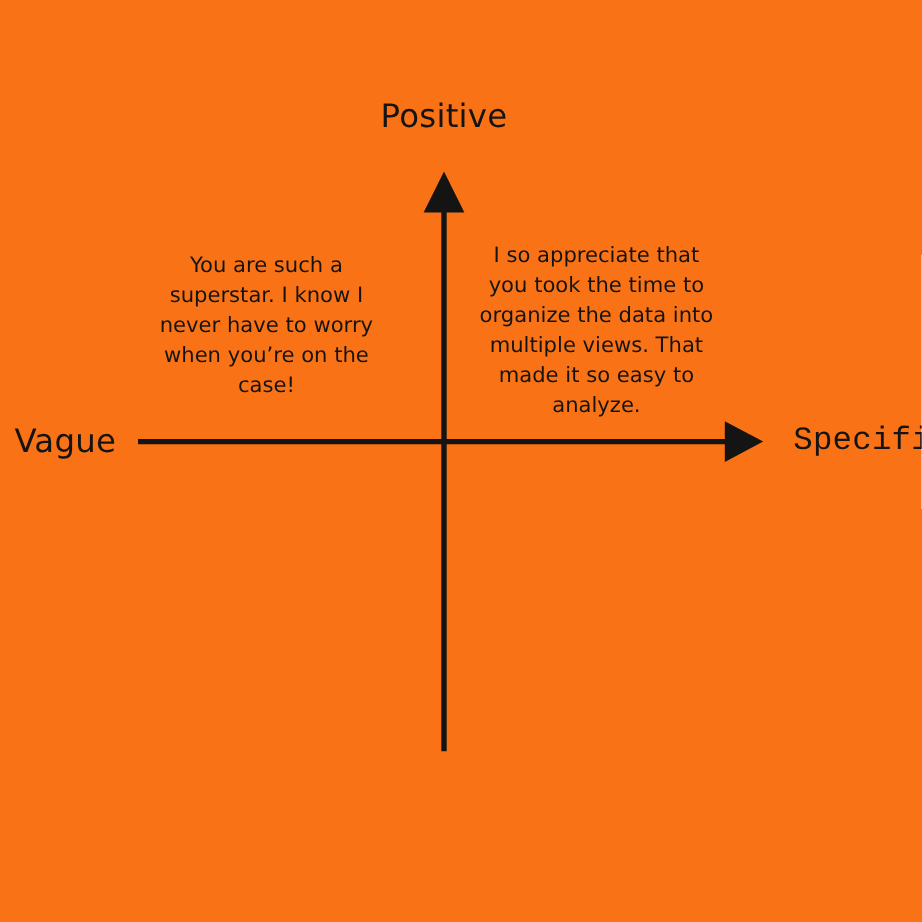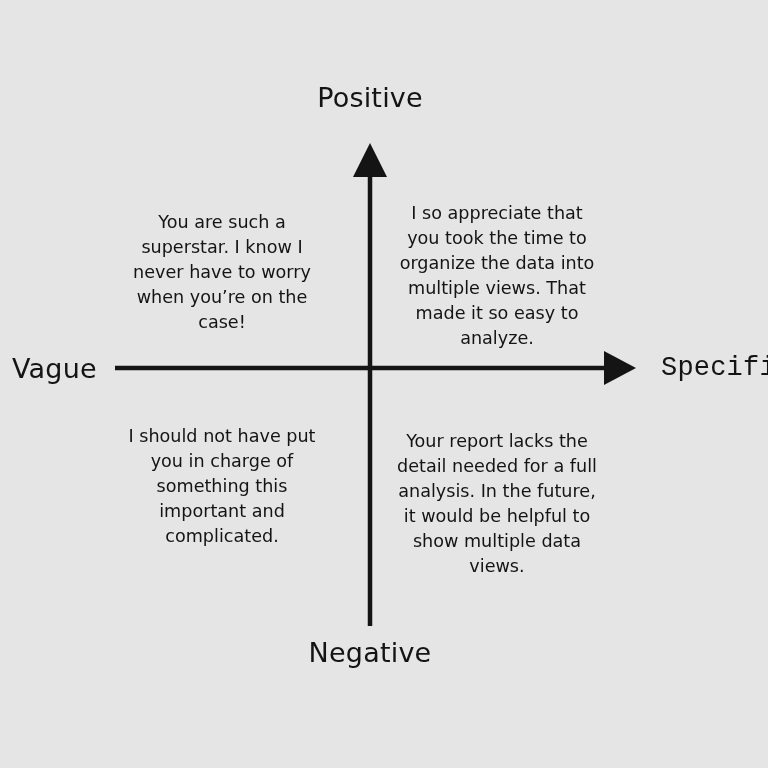--- a/index.html
+++ b/index.html
@@ -13,21 +13,21 @@
     overflow: hidden;
     font-family: "DejaVu Sans", "Liberation Sans", sans-serif;
     color: #141414;
     -webkit-font-smoothing: antialiased;
   }
 
   #canvas {
     position: relative;
     width: 768px;
     height: 768px;
-    background: #e5e5e5;
+    background: #f97316;
   }
 
   
   #axes-svg {
     position: absolute;
     left: 0;
     top: 0;
     width: 768px;
     height: 768px;
   }
@@ -104,27 +104,24 @@
 
     <polygon points="636,368 604,351 604,385" fill="#141414"></polygon>
 
     <line x1="370" y1="626" x2="370" y2="168" stroke="#141414" stroke-width="4.5"></line>
 
     <polygon points="370,143 353,177 387,177" fill="#141414"></polygon>
   </svg>
 
   <div class="axis-label" id="label-positive">Positive</div>
 
-  <div class="axis-label" id="label-negative">Negative</div>
 
   <div class="axis-label" id="label-vague">Vague</div>
 
   <div class="axis-label" id="label-specific">Specific</div>
 
   <div class="quadrant" id="quadrant-top-right">I so appreciate that you took the time to organize the data into multiple views. That made it so easy to analyze.</div>
 
   <div class="quadrant" id="quadrant-top-left">You are such a superstar. I know I never have to worry when you’re on the case!</div>
 
-  <div class="quadrant" id="quadrant-bottom-left">I should not have put you in charge of something this important and complicated.</div>
 
-  <div class="quadrant" id="quadrant-bottom-right">Your report lacks the detail needed for a full analysis. In the future, it would be helpful to show multiple data views.</div>
 
 </div>
 
 </body></html>

